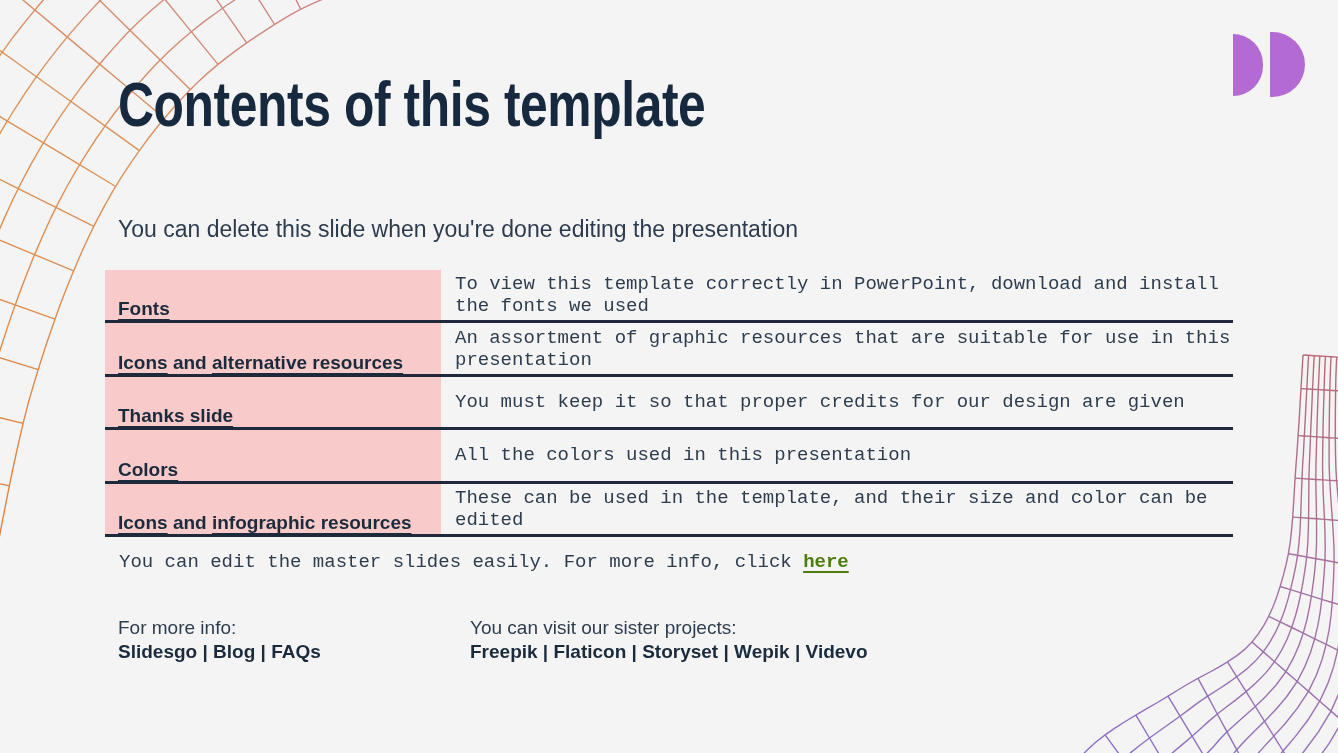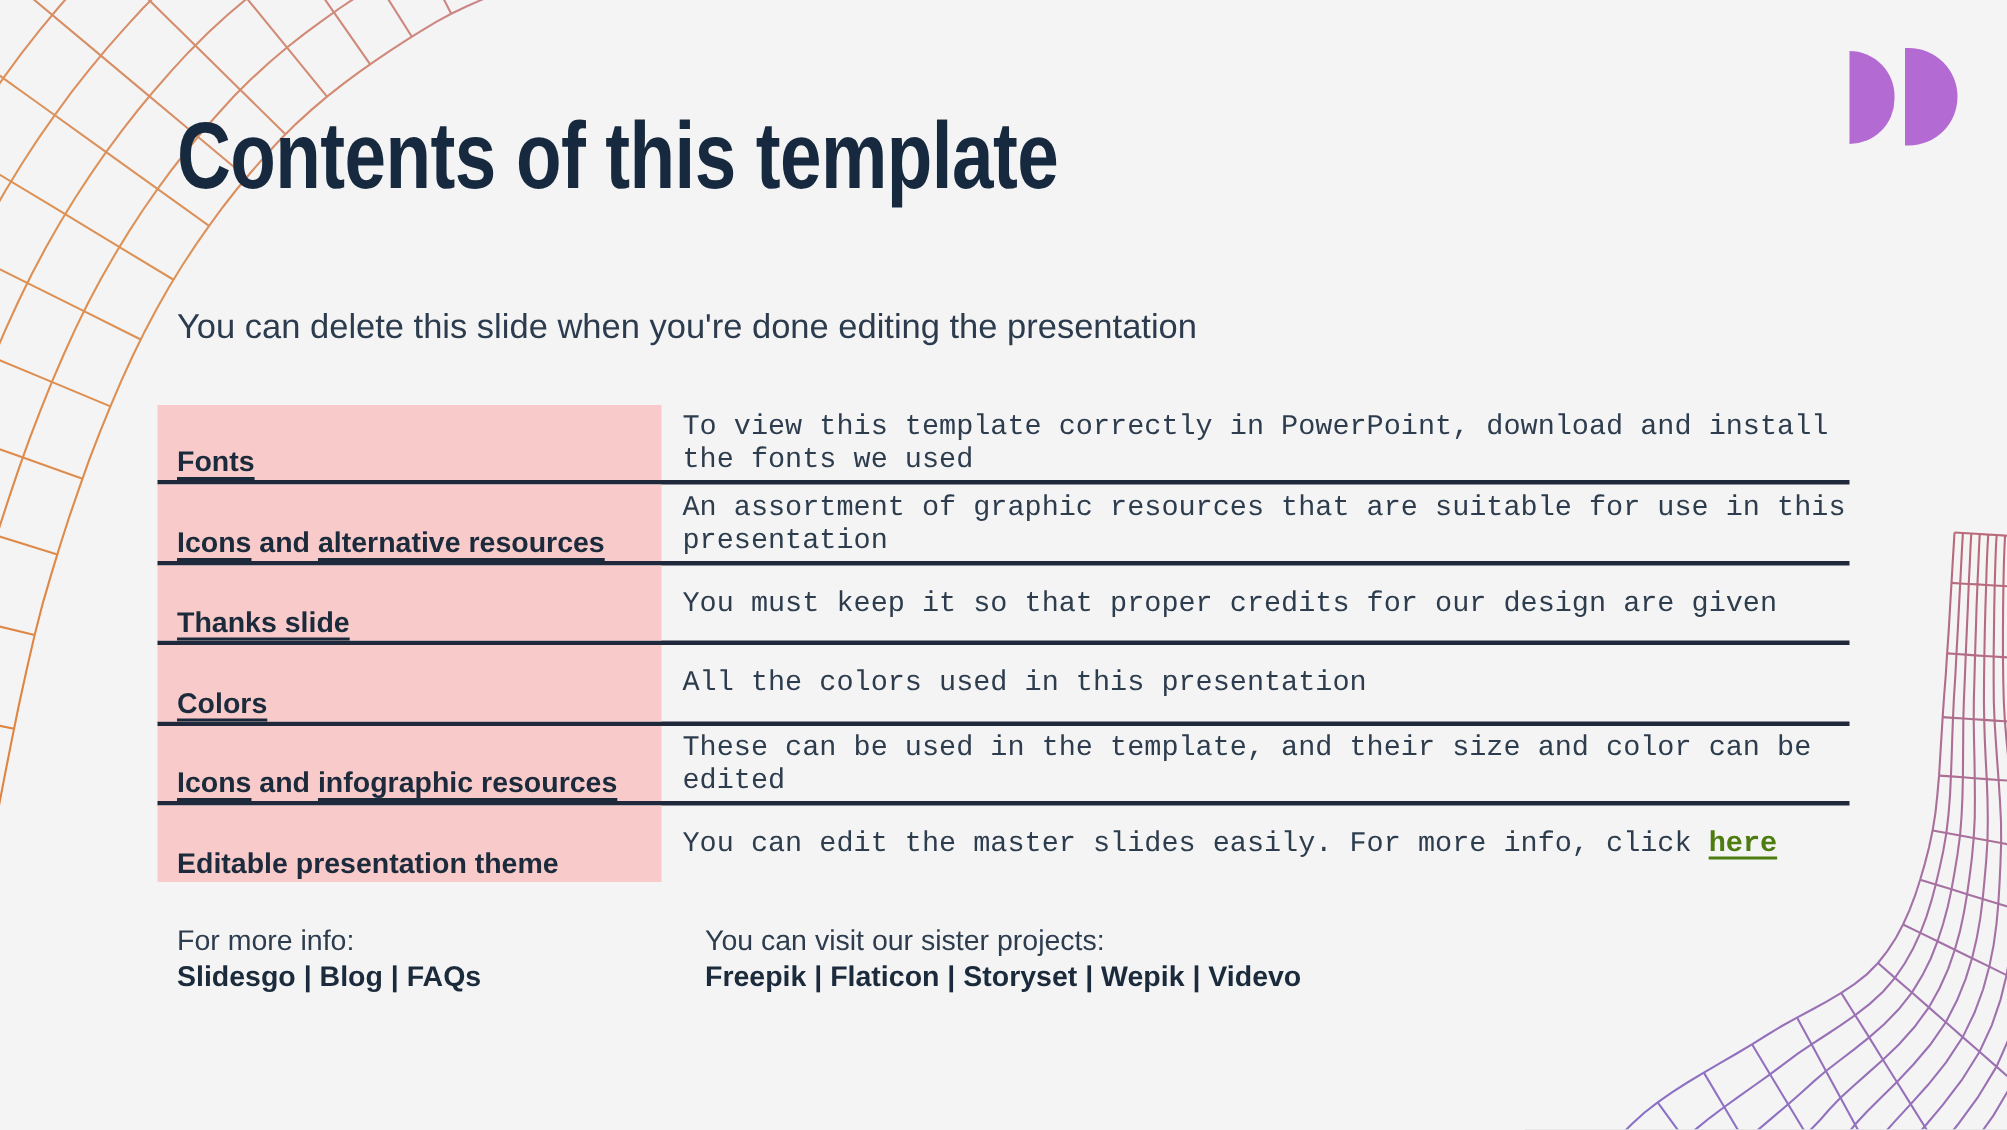--- a/index.html
+++ b/index.html
@@ -16,21 +16,21 @@
   .logo{position:absolute; top:32px; right:33px; display:flex; align-items:flex-start; gap:7px;}
   .dshape{background:var(--purple); border-radius:0 999px 999px 0;}
   .d1{width:30px; height:62px; margin-top:2px;}
   .d2{width:35px; height:65px;}
   .title{
     position:absolute; left:118px; top:68px; margin:0;
     font-size:63px; font-weight:700; color:var(--navy);
     transform:scaleX(0.79); transform-origin:left top;
     letter-spacing:-0.5px; white-space:nowrap;
   }
-  .subtitle{position:absolute; left:118px; top:204px; margin:0; font-size:23px; color:#2c3c4e;}
+  .subtitle{position:absolute; left:118px; top:216px; margin:0; font-size:23px; color:#2c3c4e;}
   .table{position:absolute; left:105px; top:270px; width:1128px;}
   .row{display:flex; align-items:stretch; height:53.4px; border-bottom:3px solid var(--line); box-sizing:border-box;}
   .row:last-child{border-bottom:none; height:51px;}
   .cell-label{
     width:336px; background:var(--pink); display:flex; align-items:flex-end;
     padding-left:13px; box-sizing:border-box; font-weight:700; font-size:19px; color:#1b2b3c;
   }
   .cell-desc{flex:1; display:flex; align-items:center; padding-left:14px; font-size:19px; color:#2e3d4e;font-family:Liberation Mono, monospace;}
   .u{text-decoration:underline; text-decoration-thickness:2px; text-underline-offset:4px;}
   a{color:inherit; cursor:pointer;}
@@ -171,23 +171,20 @@
     <div class="row">
       <div class="cell-label">
         <span><a class="u">Icons</a><span> and </span><a class="u">infographic resources</a></span>
       </div>
       <div class="cell-desc">
         <span>These can be used in the template, and their size and color can be edited</span>
       </div>
     </div>
 
     <div class="row">
-      <div class="cell-label">
-        <span>Editable presentation theme</span>
-      </div>
       <div class="cell-desc">
         <span><span>You can edit the master slides easily. For more info, click </span><a class="u b">here</a></span>
       </div>
     </div>
 
   </div>
 
   <div class="footer-col fc1">
     <div>For more info:</div>
     <div class="footer-links">Slidesgo | Blog | FAQs</div>

